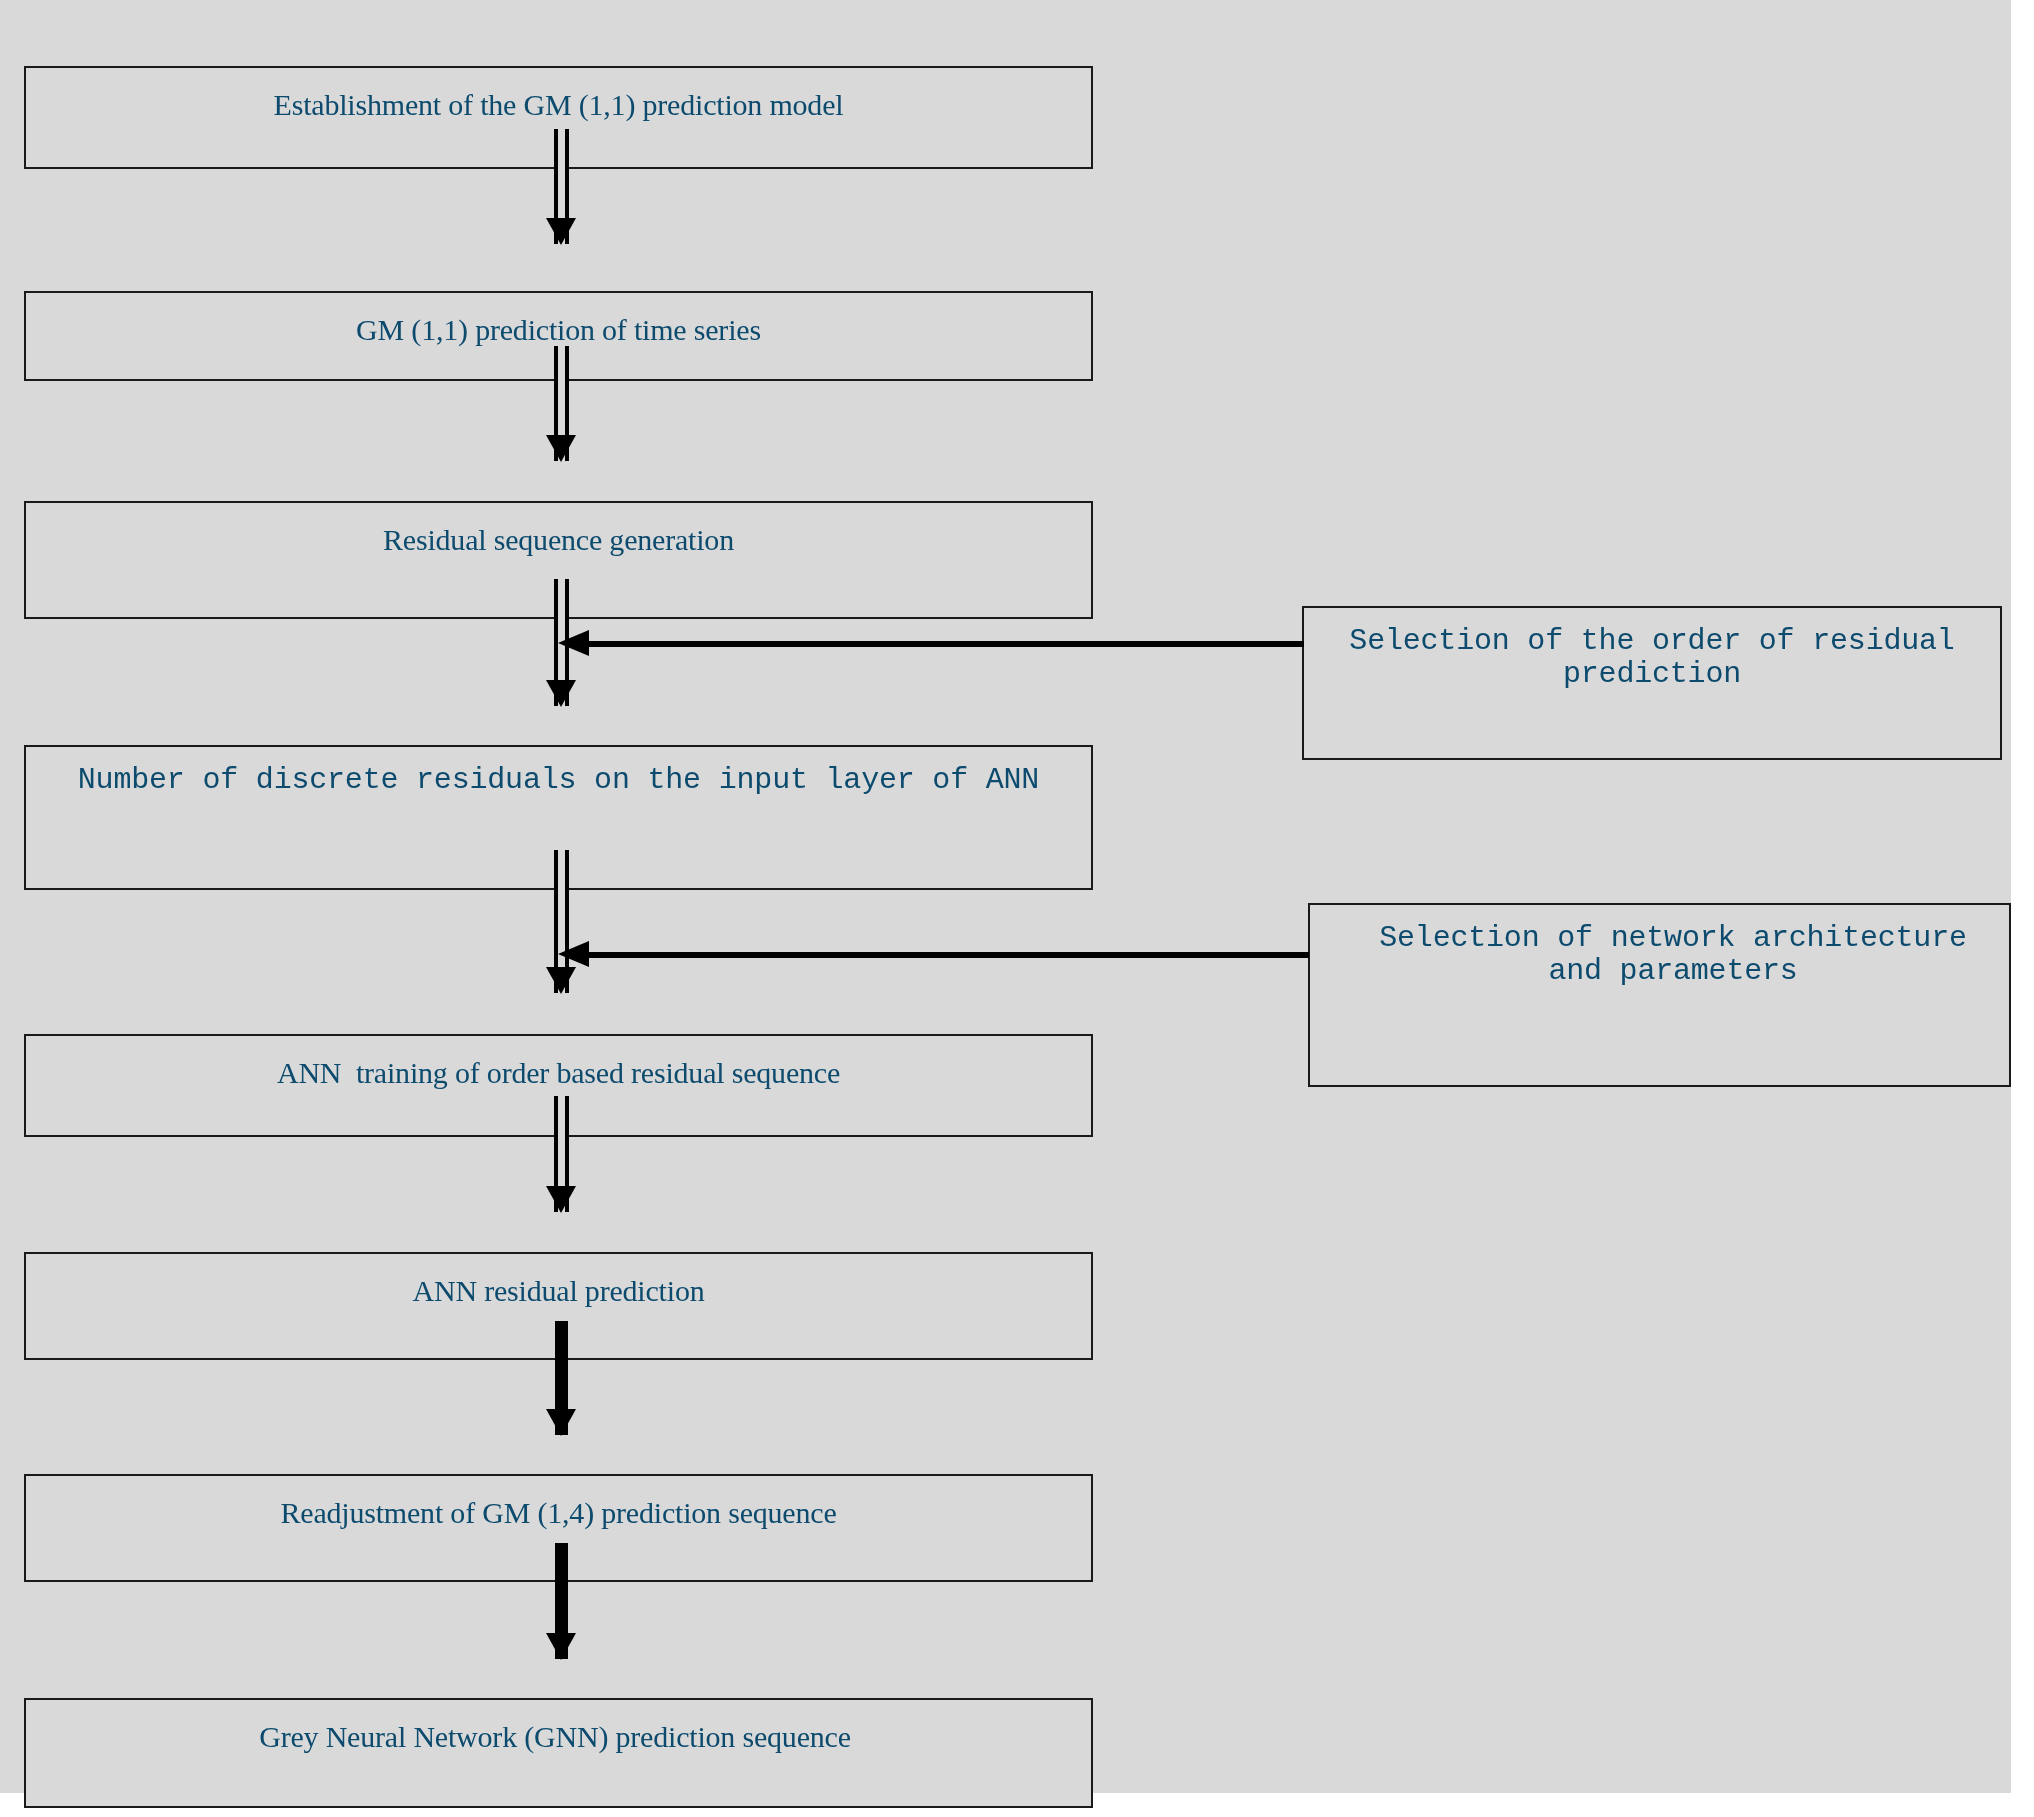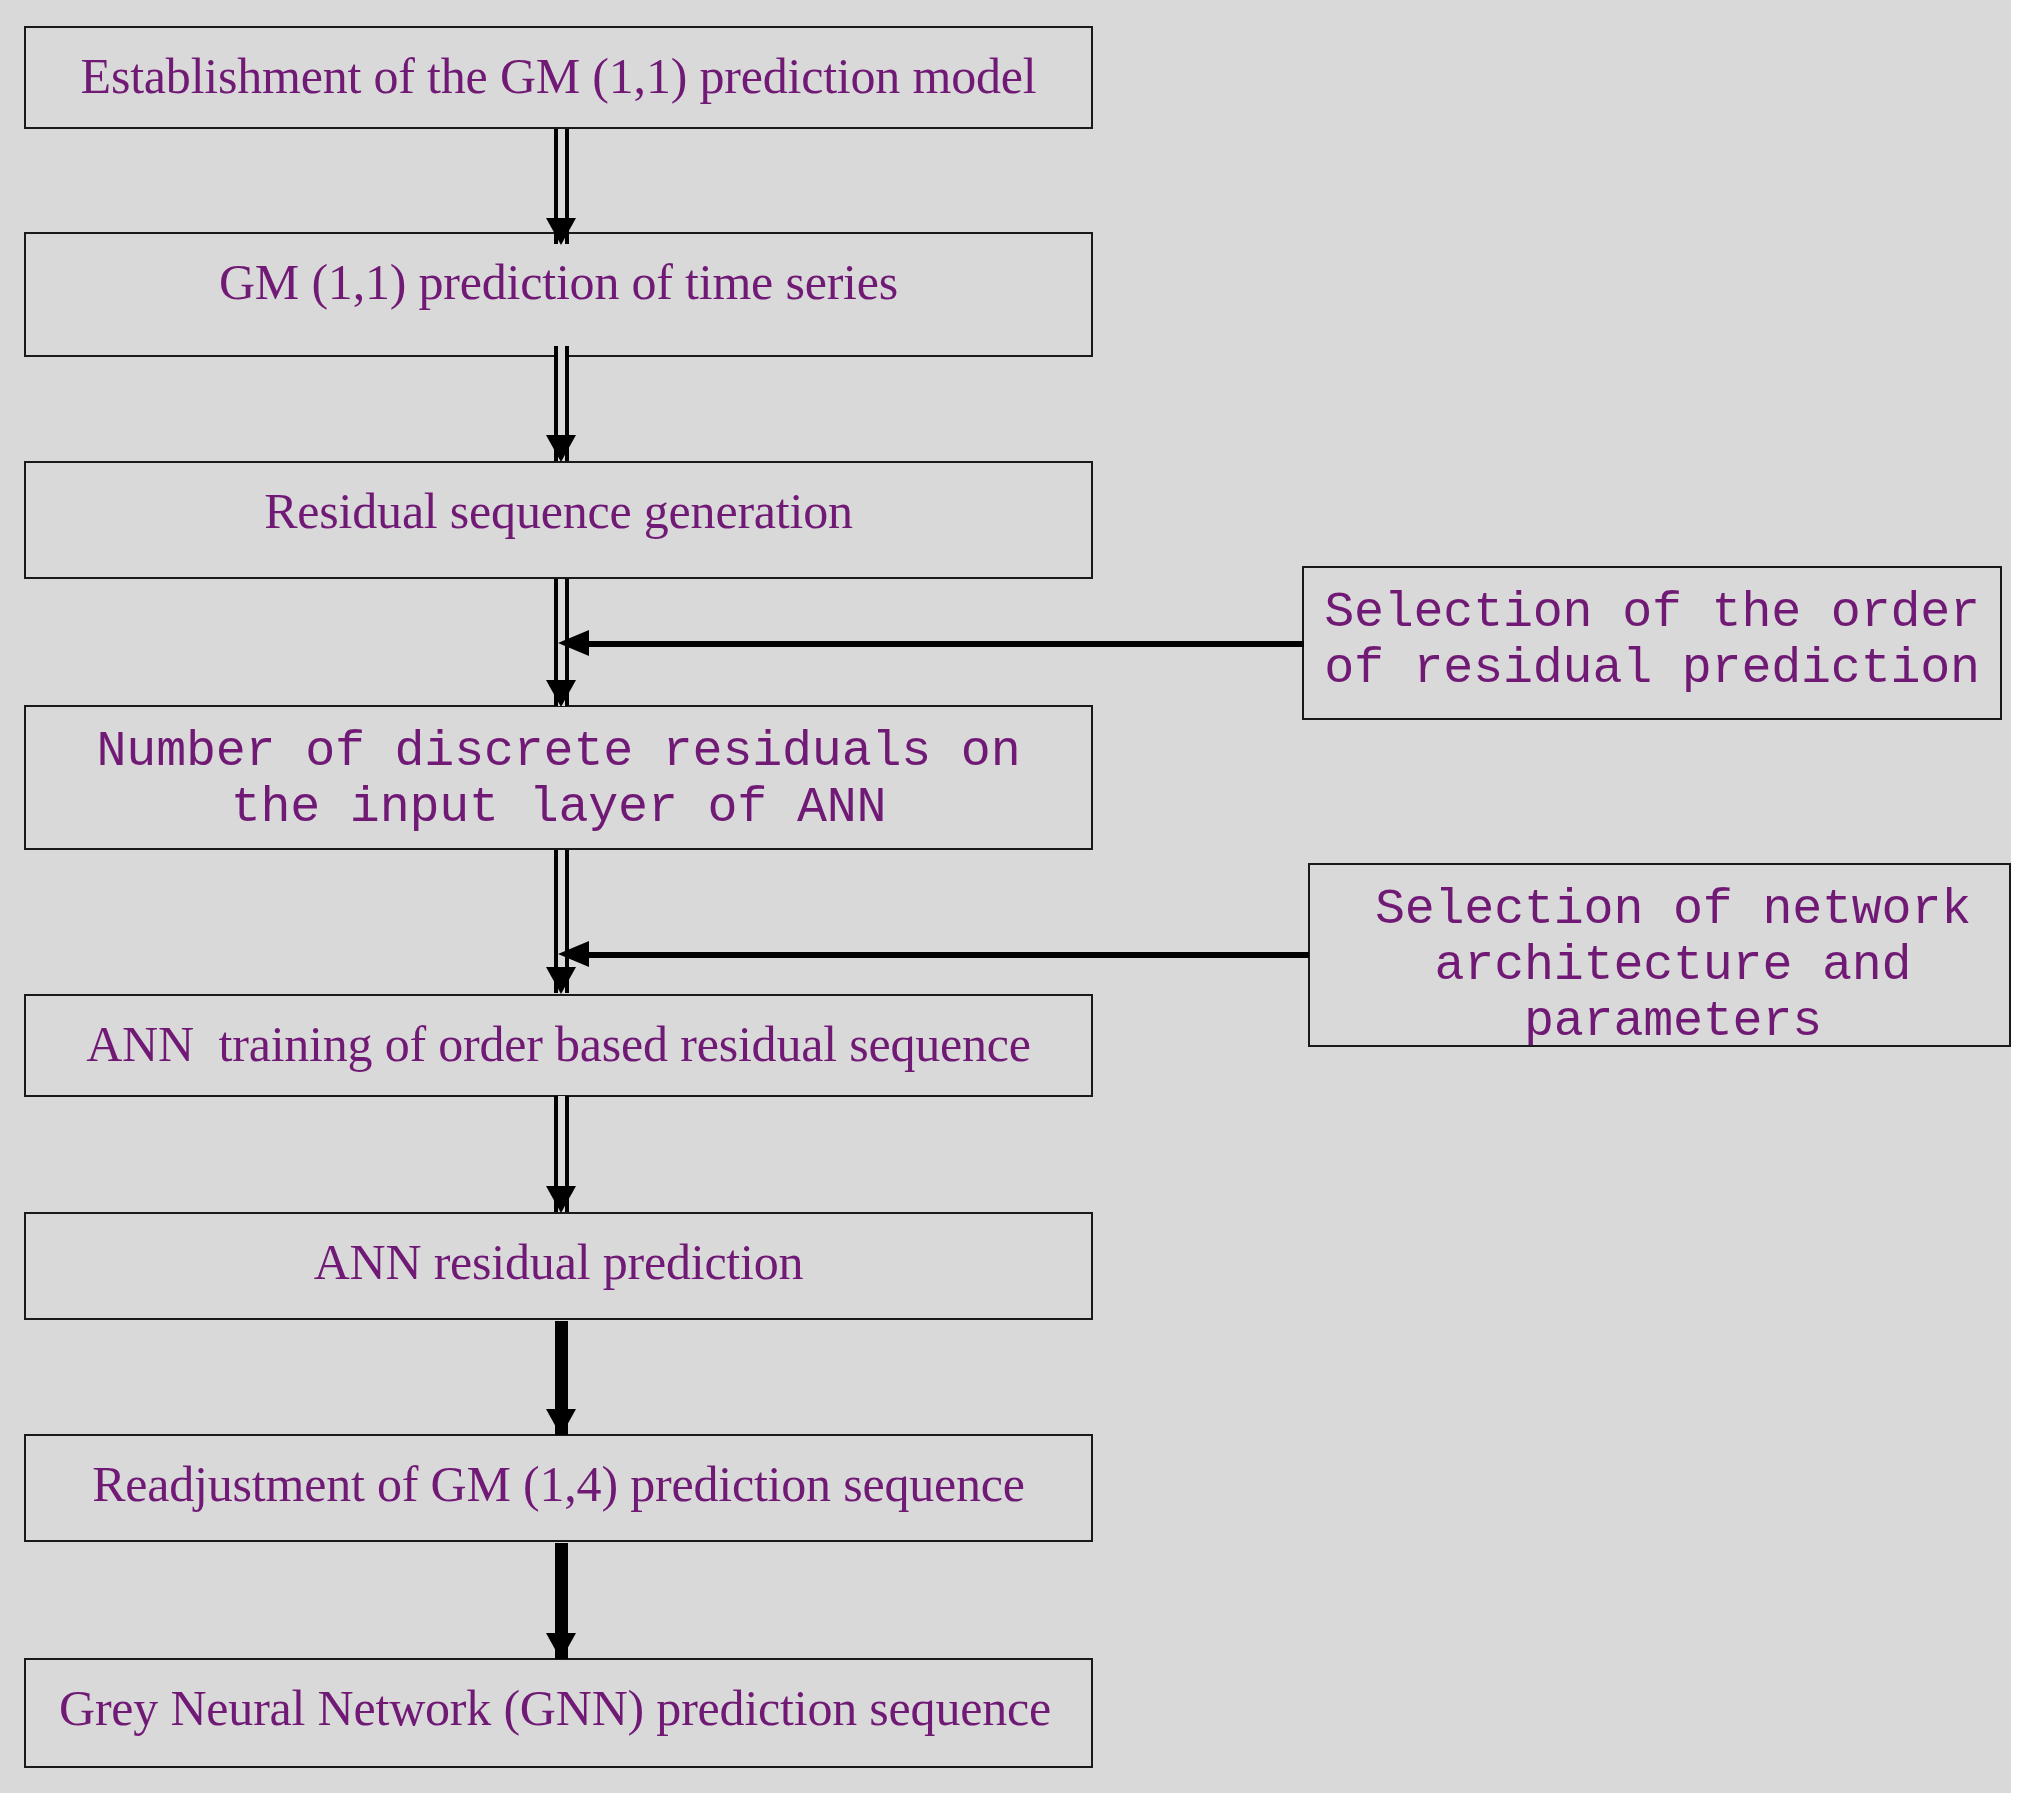--- a/index.html
+++ b/index.html
@@ -27,28 +27,29 @@
   
   .node {
     position: absolute;
     box-sizing: border-box;
     background: #d9d9d9;
     border: 2.8px solid #1a1a1a;
     display: flex;
     justify-content: center;
     align-items: flex-start;
     text-align: center;
-    color: #701a75;
-    font-size: 50px;
+    color: #0c4a6e;
+    font-size: 30px;
     line-height: 1.12;
     padding-top: 20px;
     padding-left: 13px;
     padding-right: 13px;
     letter-spacing: -0.2px;
     white-space: pre-wrap;
+    margin-top: 40px;
   }
   .node.two-line {
     padding-top: 16.5px;
     font-family: Liberation Mono, monospace;
   }
 
   
   .col-left  { left: 24px;  width: 1069px; }
 
   
@@ -110,21 +111,21 @@
 </style>
 </head>
 <body>
 
 <div id="canvas">
 
   <div class="node col-left" style="top:26px; height:103px;">
     <span>Establishment of the GM (1,1) prediction model</span>
   </div>
 
-  <div class="node col-left" style="top:232px; height:125px;">
+  <div class="node col-left" style="top:251px; height:90px;">
     <span>GM (1,1) prediction of time series</span>
   </div>
 
   <div class="node col-left" style="top:461px; height:118px;">
     <span>Residual sequence generation</span>
   </div>
 
   <div class="node col-left two-line" style="top:705px; height:145px;">
     <span>Number of discrete residuals on the input layer of ANN</span>
   </div>

